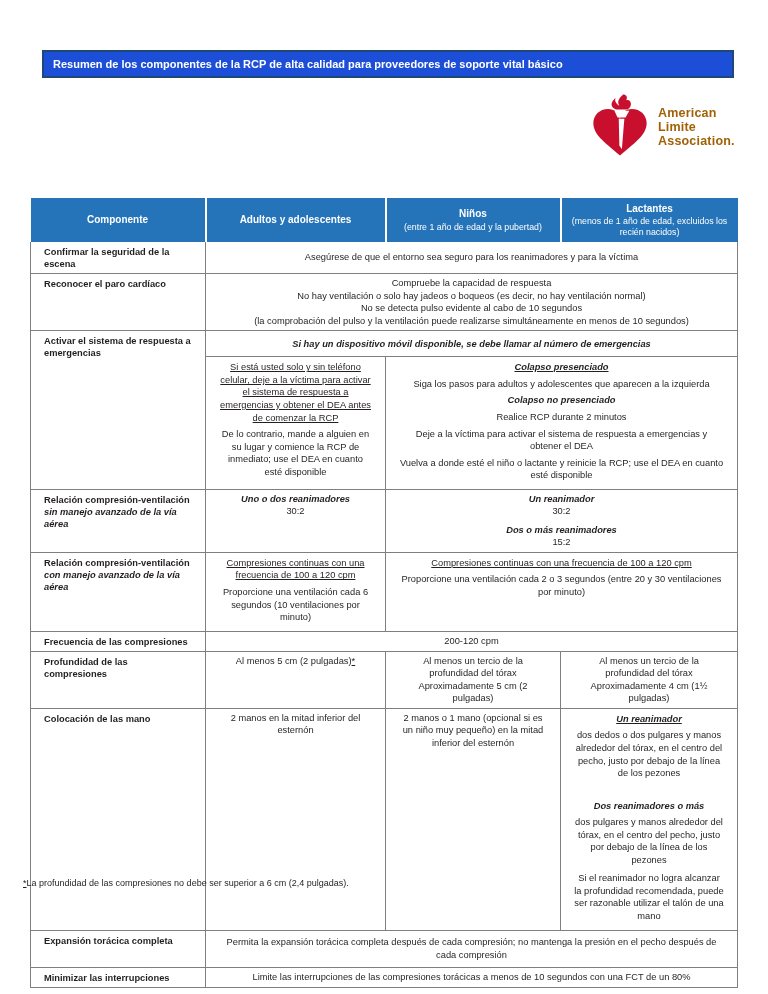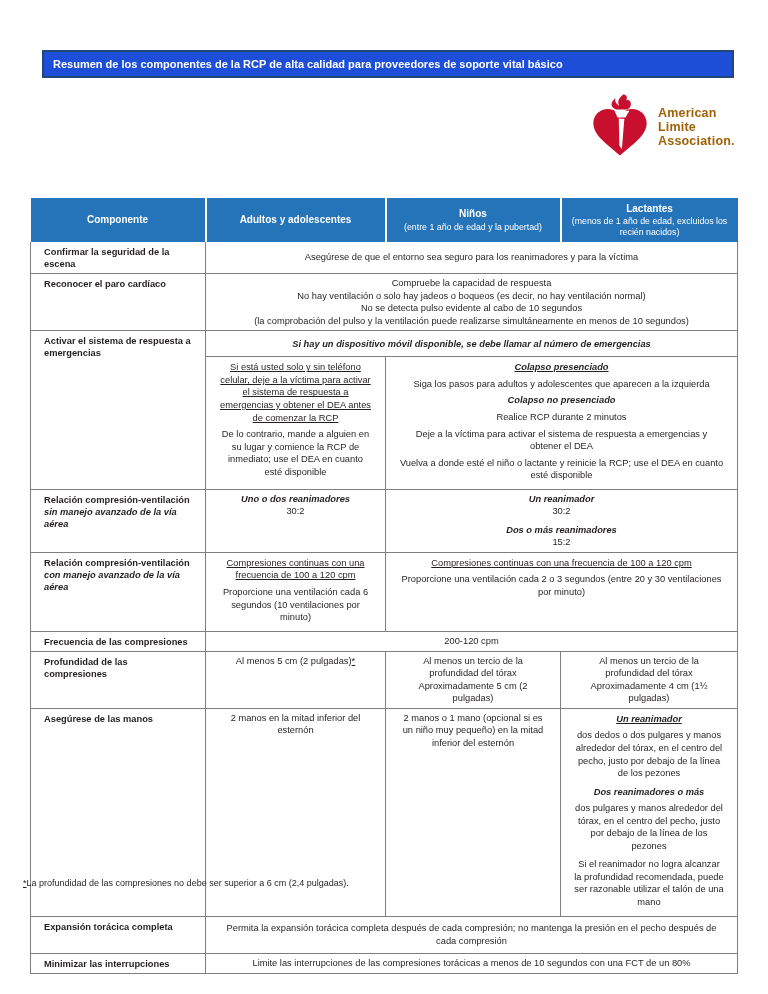--- a/index.html
+++ b/index.html
@@ -211,27 +211,27 @@
         <div>Al menos un tercio de la profundidad del tórax</div>
         <div>Aproximadamente 5 cm (2 pulgadas)</div>
       </td>
       <td class="vt">
         <div>Al menos un tercio de la profundidad del tórax</div>
         <div>Aproximadamente 4 cm (1½ pulgadas)</div>
       </td>
     </tr>
 
     <tr class="r8">
-      <td class="comp">Asegúrese de las manos</td>
+      <td class="comp">Colocación de las mano</td>
       <td class="vt">2 manos en la mitad inferior del esternón</td>
       <td class="vt">2 manos o 1 mano (opcional si es un niño muy pequeño) en la mitad inferior del esternón</td>
       <td class="vt">
         <div class="p bi">Un reanimador</div>
         <div class="p">dos dedos o dos pulgares y manos alrededor del tórax, en el centro del pecho, justo por debajo de la línea de los pezones</div>
-        <div class="p bi" style="margin-top:6px">Dos reanimadores o más</div>
+        <div class="p bi" style="margin-top:20px">Dos reanimadores o más</div>
         <div class="p">dos pulgares y manos alrededor del tórax, en el centro del pecho, justo por debajo de la línea de los pezones</div>
         <div class="p" style="margin-top:6px">Si el reanimador no logra alcanzar la profundidad recomendada, puede ser razonable utilizar el talón de una mano</div>
       </td>
     </tr>
 
     <tr class="r9">
       <td class="comp">Expansión torácica completa</td>
       <td colspan="3">Permita la expansión torácica completa después de cada compresión; no mantenga la presión en el pecho después de cada compresión</td>
     </tr>
 

